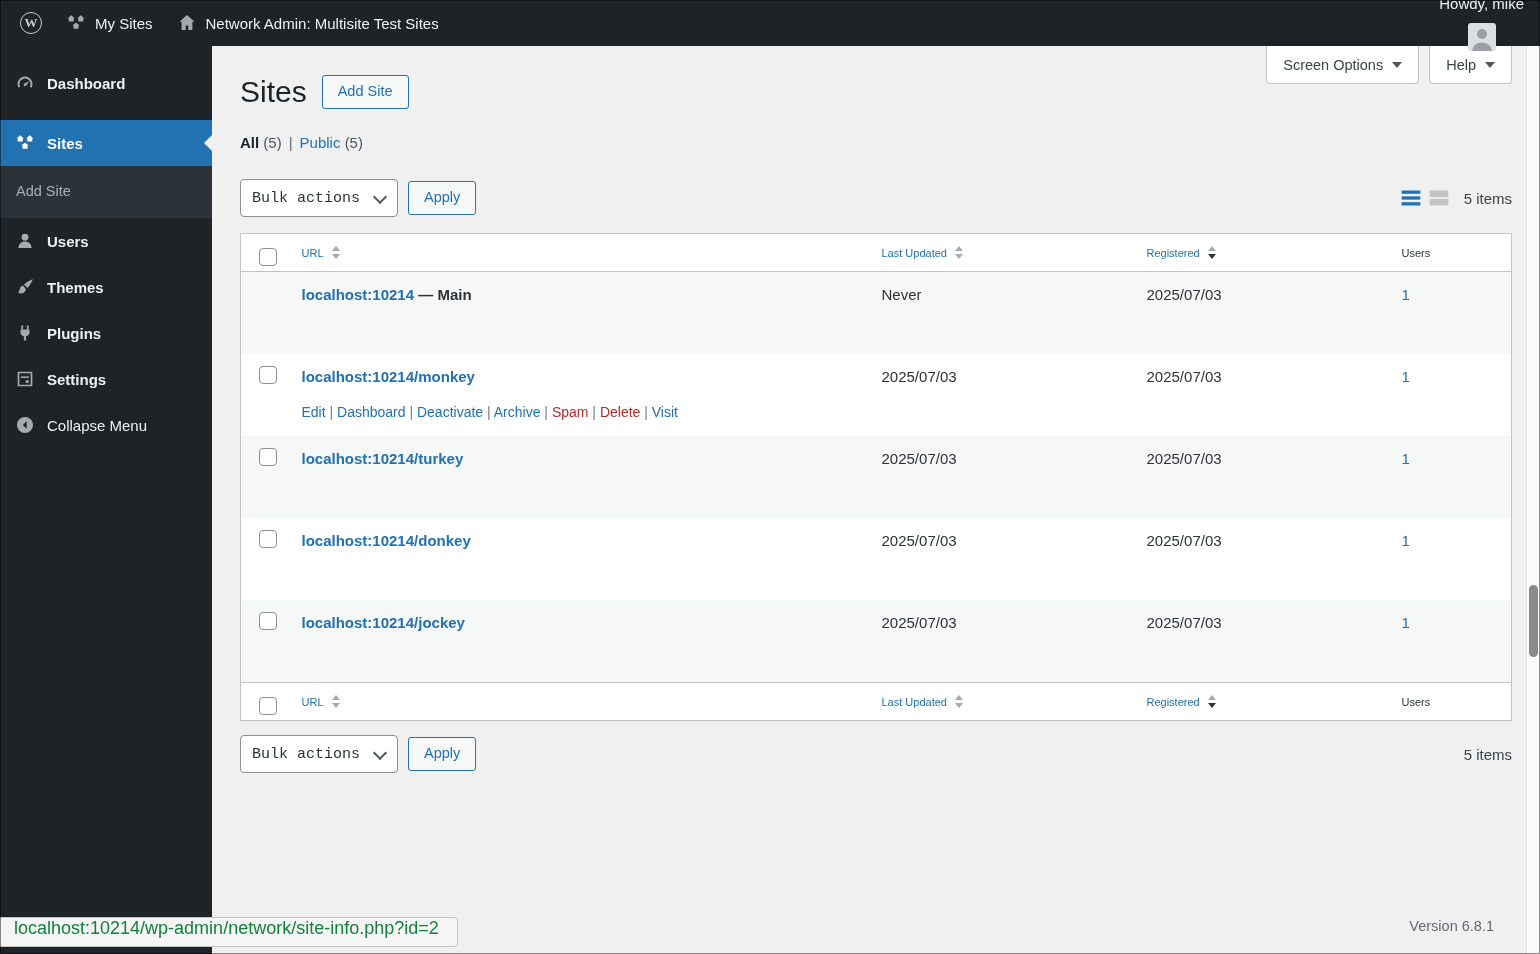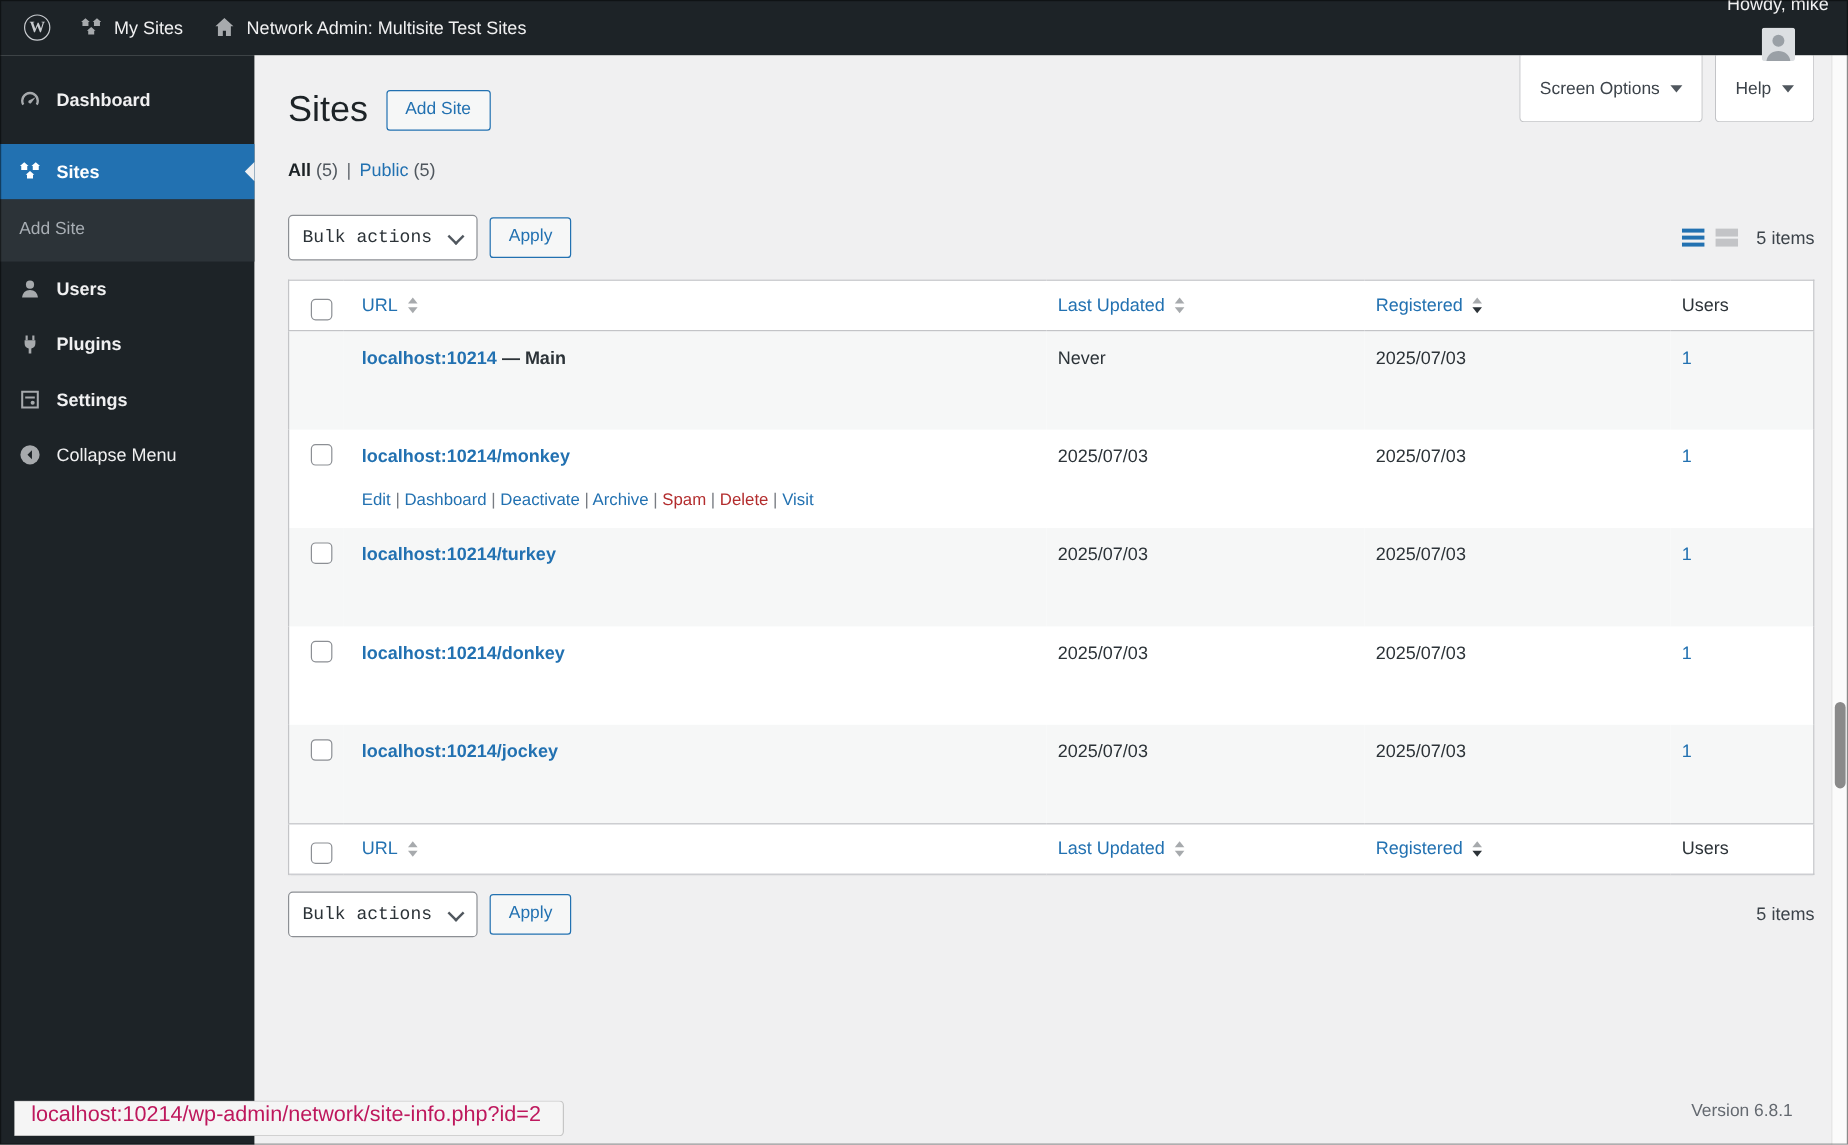--- a/index.html
+++ b/index.html
@@ -54,21 +54,21 @@
   .menu-sep { height: 14px; }
   .submenu { background: #2c3338; padding: 8px 0 10px; }
   .submenu-item { display: block; padding: 9px 12px 9px 16px; color: #a8aeb4; font-size: 14.5px; cursor: pointer; }
   .submenu-item.current { color: #fff; font-weight: 600; }
   .menu-item.collapse { font-weight: 400; }
 
   
   #content { position: absolute; top: 46px; left: 212px; right: 0; bottom: 0; }
   .screen-meta { position: absolute; top: 0; right: 28px; display: flex; gap: 10px; z-index: 5; }
   .meta-link {
-    display: flex; align-items: center; gap: 9px; height: 56px; padding: 0 16px;
+    display: flex; align-items: center; gap: 9px; height: 38px; padding: 0 16px;
     background: #fff; border: 1px solid #c3c4c7; border-top: none;
     border-radius: 0 0 4px 4px; color: #3c434a; font-size: 14.5px; cursor: pointer;
   }
   .caret-down { width: 0; height: 0; border-left: 5px solid transparent; border-right: 5px solid transparent; border-top: 6px solid #50575e; }
 
   .wrap { padding: 28px 28px 0; }
   .heading-row { display: flex; align-items: center; gap: 15px; }
   h1 { font-size: 30px; font-weight: 400; color: #1d2327; line-height: 1.2; }
   .button {
     display: inline-block; background: #f6f7f7; border: 1px solid #2271b1;
@@ -108,21 +108,21 @@
   .items-count { font-size: 15px; color: #3c434a; }
 
   
   table.sites {
     margin-top: 16px; width: 100%; background: #fff;
     border: 1px solid #c3c4c7; border-collapse: collapse; table-layout: fixed;
     box-shadow: 0 1px 1px rgba(0,0,0,.04);
   }
   thead th, thead td { border-bottom: 1px solid #c3c4c7; }
   tfoot th, tfoot td { border-top: 1px solid #c3c4c7; }
-  th { text-align: left; font-size: 15px; font-weight: 400; padding: 12px 10px; color: #2c3338; }
+  th { text-align: left; font-size: 11px; font-weight: 400; padding: 12px 10px; color: #2c3338; }
   thead .check-column, tfoot .check-column { vertical-align: middle; }
   .check-column { width: 45px; padding: 12px 0 0 18px; }
   tbody .check-column { vertical-align: top; padding-top: 12px; }
   tbody td, tbody th { font-size: 15px; padding: 14px 10px; vertical-align: top; color: #2c3338; }
   tbody tr { height: 76px; }
   tbody tr.alternate { background: #f6f7f7; }
   .column-url { padding-left: 16px; }
   th.column-url { padding-left: 16px; }
   input[type="checkbox"] {
     appearance: none; -webkit-appearance: none; width: 18px; height: 18px;
@@ -139,24 +139,24 @@
   .main-suffix { font-weight: 600; color: #2c3338; }
   .row-actions { margin-top: 19px; font-size: 14px; color: #787c82; visibility: hidden; height: 18px; white-space: nowrap; }
   .row-actions.visible { visibility: visible; }
   .row-actions a { color: #2271b1; }
   .row-actions a.danger { color: #b32d2e; }
   .users-link { color: #2271b1; }
 
   
   .version { position: absolute; right: 46px; bottom: 20px; font-size: 14.5px; color: #646970; }
   #status-bubble {
-    position: absolute; left: 12px; bottom: 7px; z-index: 60;
+    position: absolute; left: 0; bottom: 7px; z-index: 60;
     background: #f5f5f5; border: 1px solid #c6c6c6; border-left: none;
     border-radius: 0 4px 4px 0; padding: 0 18px 7px 14px;
-    font-size: 18px; color: #be185d; white-space: nowrap;
+    font-size: 18px; color: #15803d; white-space: nowrap;
   }
   #scrollbar {
     position: absolute; top: 46px; right: 0; bottom: 0; width: 14px;
     background: #fbfbfb; border-left: 1px solid #e3e3e3; z-index: 30;
   }
   #scroll-thumb { position: absolute; top: 539px; left: 2px; width: 9px; height: 72px; border-radius: 5px; background: #8a8a8a; }
 </style>
 </head>
 <body>
 
@@ -212,20 +212,27 @@
     </div>
     <div class="submenu">
       <a class="submenu-item">Add Site</a>
     </div>
     <div class="menu-item">
       <svg width="20" height="20" viewBox="0 0 20 20">
           <circle cx="10" cy="6.2" r="3.4"></circle>
           <path d="M10 10.6c-3.8 0-6.3 2.5-6.6 6.4h13.2c-.3-3.9-2.8-6.4-6.6-6.4z"></path>
         </svg>
       <span>Users</span>
+    </div>
+    <div class="menu-item">
+      <svg width="20" height="20" viewBox="0 0 20 20">
+          <path d="M17.8 2.2C15.5 3 11.6 5 9 7.6l3.4 3.4c2.6-2.6 4.6-6.5 5.4-8.8z"></path>
+          <path d="M8 8.6c-1.8.4-3 1.7-3.2 3.5-.2 1.6-.8 2.6-1.8 3.2 1.3 1.2 3.6 1.7 5.3.8 1.7-.9 2.5-2.6 2.6-4.1L8 8.6z"></path>
+        </svg>
+      <span>Themes</span>
     </div>
     <div class="menu-item">
       <svg width="20" height="20" viewBox="0 0 20 20">
           <path d="M7.2 2.5v4M12.8 2.5v4" stroke="currentColor" stroke-width="1.8" fill="none"></path>
           <path d="M5.5 6.5h9V9a4.5 4.5 0 0 1-3.4 4.36V17.5h-2.2v-4.14A4.5 4.5 0 0 1 5.5 9z"></path>
         </svg>
       <span>Plugins</span>
     </div>
     <div class="menu-item">
       <svg width="20" height="20" viewBox="0 0 20 20">

